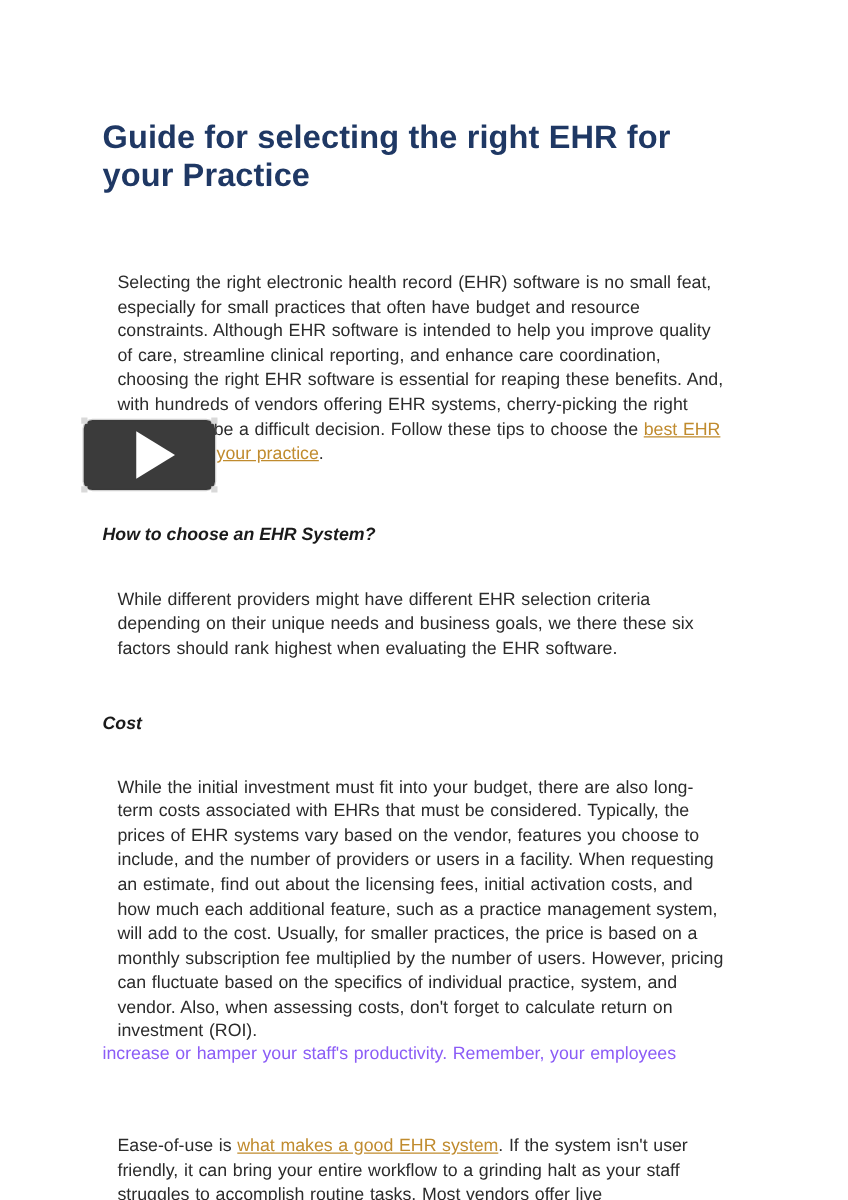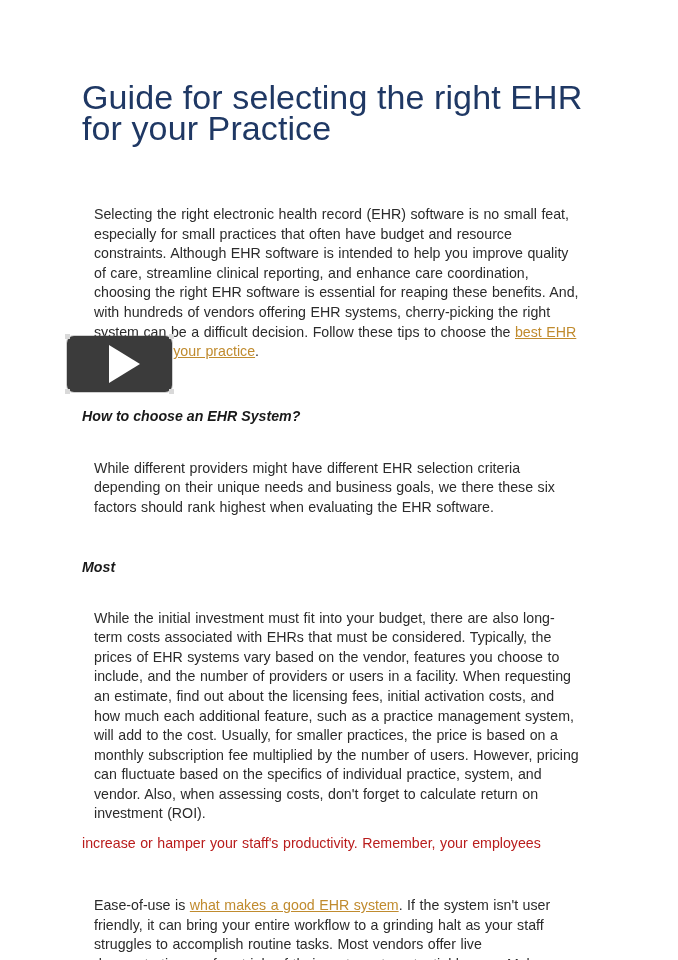--- a/index.html
+++ b/index.html
@@ -25,25 +25,25 @@
   }
 
   .content {
     position: absolute;
     left: 82px;
     top: 78px;
     width: 512px;
   }
 
   .doc-title {
-    font-size: 34px;
+    font-size: 26px;
     line-height: 31px;
-    font-weight: 400;
+    font-weight: 700;
     color: #1F3864;
-    margin: 4px 0 0 0;
+    margin: 16px 0 0 0;
     letter-spacing: 0.1px;
     font-family: "Liberation Sans", sans-serif;
   }
 
   .para {
     font-size: 14.2px;
     line-height: 19.6px;
     color: #2b2b2b;
     margin: 12px;
     font-family: "Liberation Sans", sans-serif;
@@ -114,21 +114,21 @@
   .corner.bl { left: -2px; bottom: -2px; }
   .corner.br { right: -2px; bottom: -2px; }
 
   .tail-para {
     position: absolute;
     left: 82px;
     top: 834px;
     width: 520px;
     font-size: 14.2px;
     line-height: 19.6px;
-    color: #b91c1c;
+    color: #8b5cf6;
     font-family: "Liberation Sans", sans-serif;
     word-spacing: 0.6px;
   }
 </style>
 </head>
 <body>
 
 <div class="page">
 
   <div class="content">
@@ -142,21 +142,21 @@
     <div class="gap-p1"></div>
 
     <p class="sec-head">How to choose an EHR System?</p>
 
     <div class="gap-head"></div>
 
     <p class="para">While different providers might have different EHR selection criteria depending on their unique needs and business goals, we there these six factors should rank highest when evaluating the EHR software.</p>
 
     <div class="gap-sec"></div>
 
-    <p class="sec-head">Most</p>
+    <p class="sec-head">Cost</p>
 
     <div class="gap-body"></div>
 
     <p class="para">While the initial investment must fit into your budget, there are also long- term costs associated with EHRs that must be considered. Typically, the prices of EHR systems vary based on the vendor, features you choose to include, and the number of providers or users in a facility. When requesting an estimate, find out about the licensing fees, initial activation costs, and how much each additional feature, such as a practice management system, will add to the cost. Usually, for smaller practices, the price is based on a monthly subscription fee multiplied by the number of users. However, pricing can fluctuate based on the specifics of individual practice, system, and vendor. Also, when assessing costs, don't forget to calculate return on investment (ROI).</p>
 
     <div class="gap-sec"></div>
 
 
     <div class="gap-body"></div>
 

